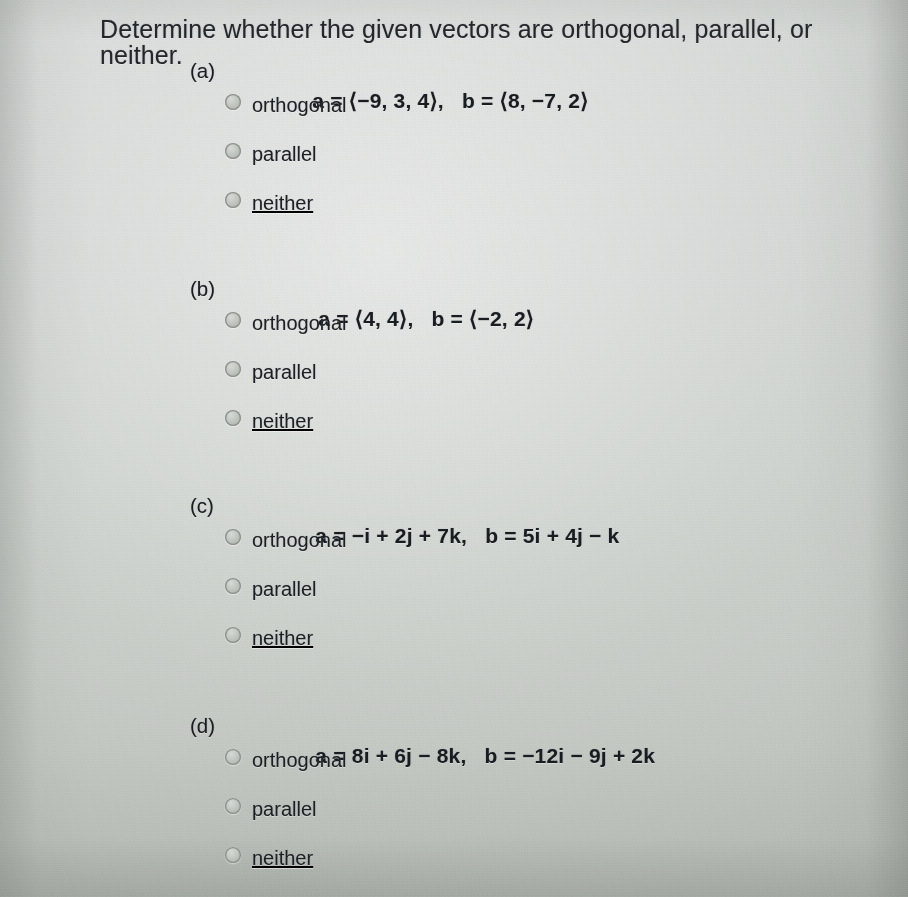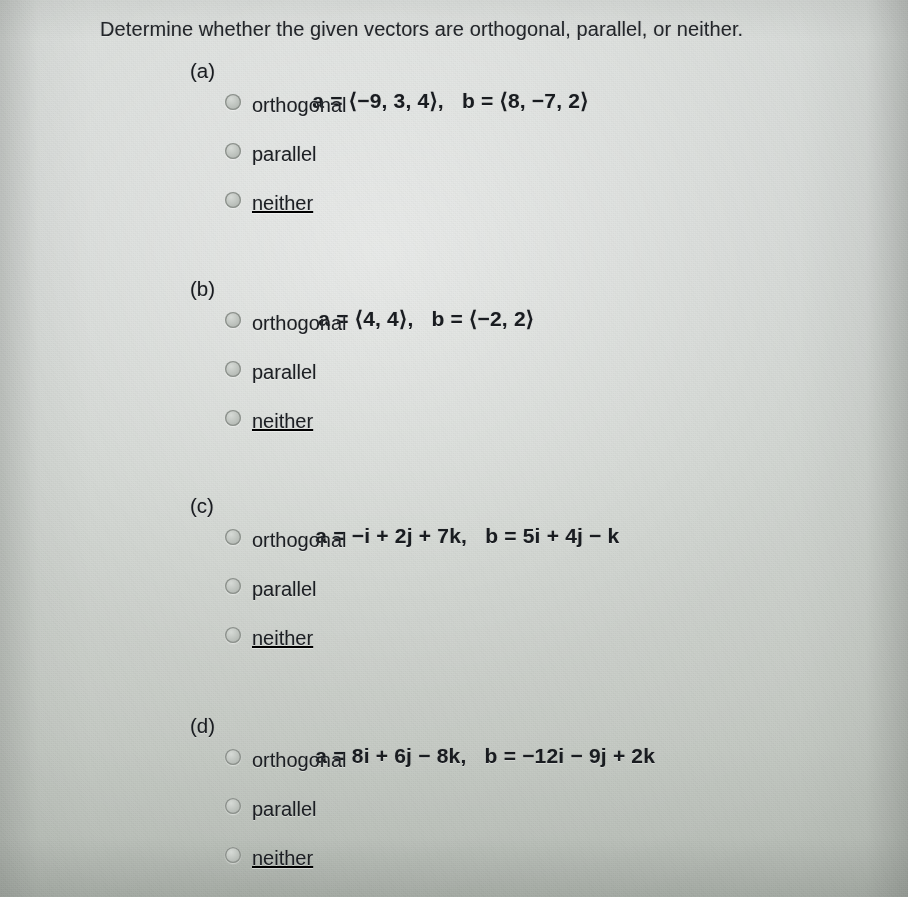--- a/index.html
+++ b/index.html
@@ -51,21 +51,21 @@
     position: relative;
     z-index: 3;
   }
 
   
   .prompt {
     position: absolute;
     left: 100px;
     top: 16px;
     width: 790px;
-    font-size: 20px;
+    font-size: 25px;
     line-height: 26px;
     color: #23262a;
     letter-spacing: 0.1px;
     text-shadow: 0 1px 0.6px rgba(255,255,255,0.45), 0 0 1.2px rgba(40,44,48,0.35);
   }
 
   
   .question {
     position: absolute;
     left: 0;

